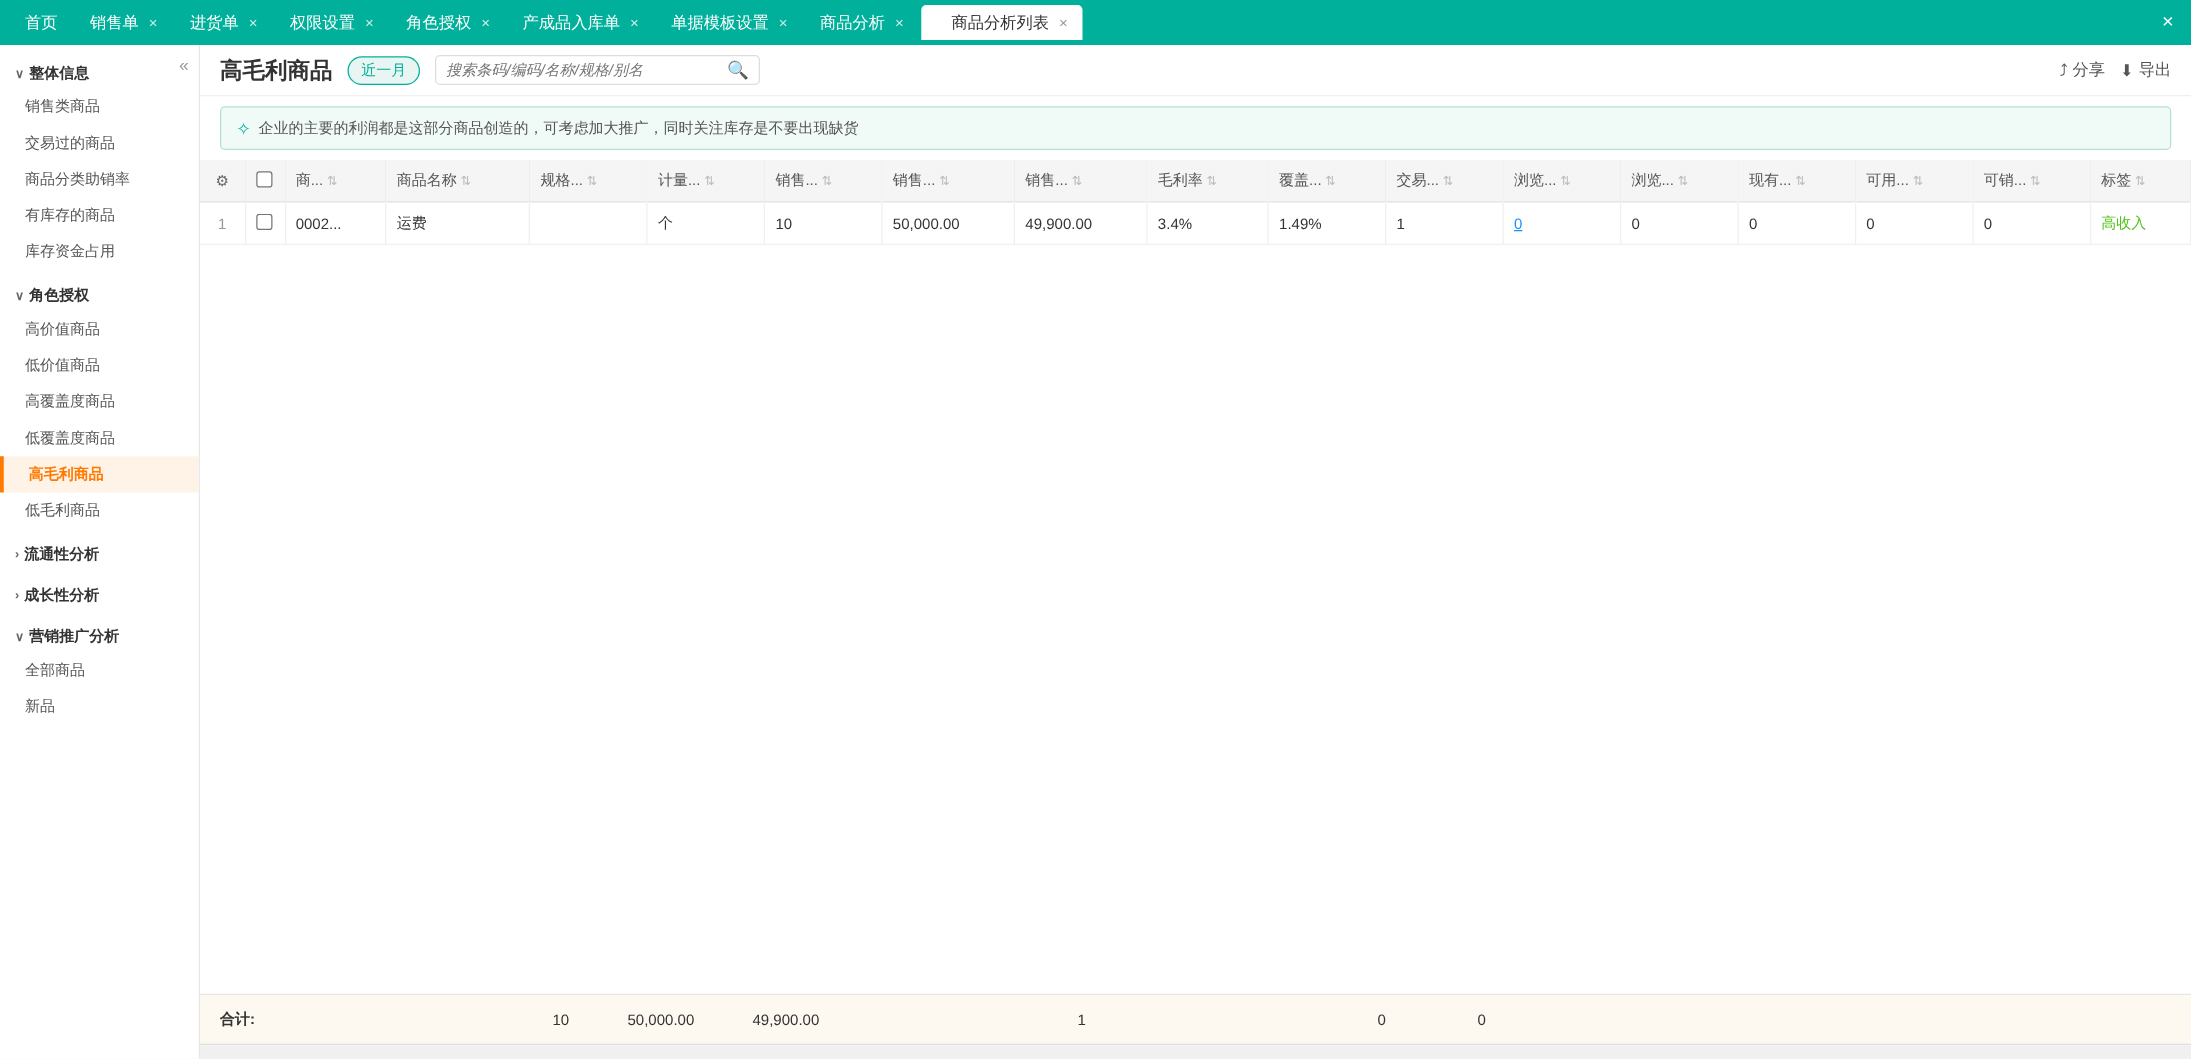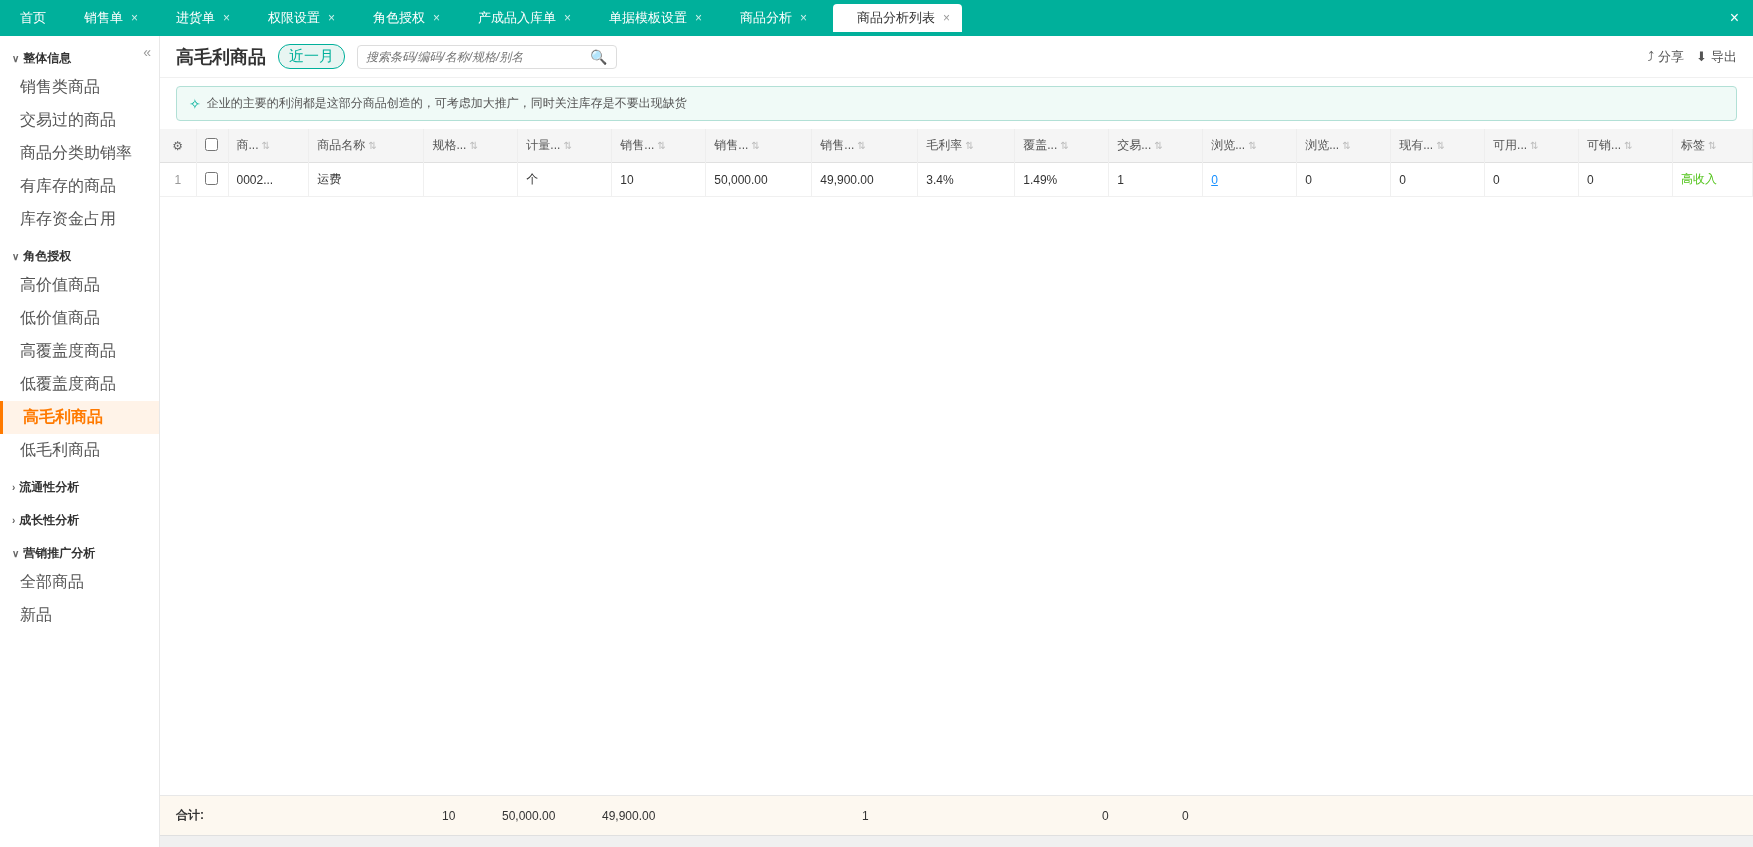--- a/index.html
+++ b/index.html
@@ -74,21 +74,21 @@
       color: #333;
       font-size: 12px;
       gap: 4px;
       cursor: pointer;
     }
     .sidebar-group-title .arrow { font-size: 10px; color: #666; }
     .sidebar-item {
       padding: 6px 12px 6px 20px;
       color: #555;
       cursor: pointer;
-      font-size: 16px;
+      font-size: 12px;
     }
     .sidebar-item.active {
       background: #fff3e8;
       color: #ff7a00;
       font-weight: bold;
       border-left: 3px solid #ff7a00;
     }
     .sidebar-section { margin-bottom: 4px; }
 
     
@@ -114,21 +114,21 @@
       font-weight: bold;
       color: #333;
     }
     .period-btn {
       background: #e8f5f2;
       color: #00b09b;
       border: 1px solid #00b09b;
       border-radius: 12px;
       padding: 2px 10px;
       cursor: pointer;
-      font-size: 15px;
+      font-size: 12px;
       text-align: center;
     }
     .search-box {
       display: flex;
       align-items: center;
       border: 1px solid #ddd;
       border-radius: 4px;
       padding: 3px 8px;
       gap: 4px;
       flex: 1;
@@ -252,21 +252,21 @@
     }
     .bottom-scroll-inner {
       width: 3000px;
       height: 1px;
     }
   </style>
 </head>
 <body>
 
 <div class="top-nav">
-  <div id="nav-tabs-container" style="display:flex; gap:14px; align-items:flex-end; flex:1;">
+  <div id="nav-tabs-container" style="display:flex; gap:2px; align-items:flex-end; flex:1;">
       <div class="nav-tab">首页</div>
       <div class="nav-tab">销售单<span class="close-x">×</span></div>
       <div class="nav-tab">进货单<span class="close-x">×</span></div>
       <div class="nav-tab">权限设置<span class="close-x">×</span></div>
       <div class="nav-tab">角色授权<span class="close-x">×</span></div>
       <div class="nav-tab">产成品入库单<span class="close-x">×</span></div>
       <div class="nav-tab">单据模板设置<span class="close-x">×</span></div>
       <div class="nav-tab">商品分析<span class="close-x">×</span></div>
       <div class="nav-tab active">商品分析列表<span class="close-x">×</span></div>
     </div>

